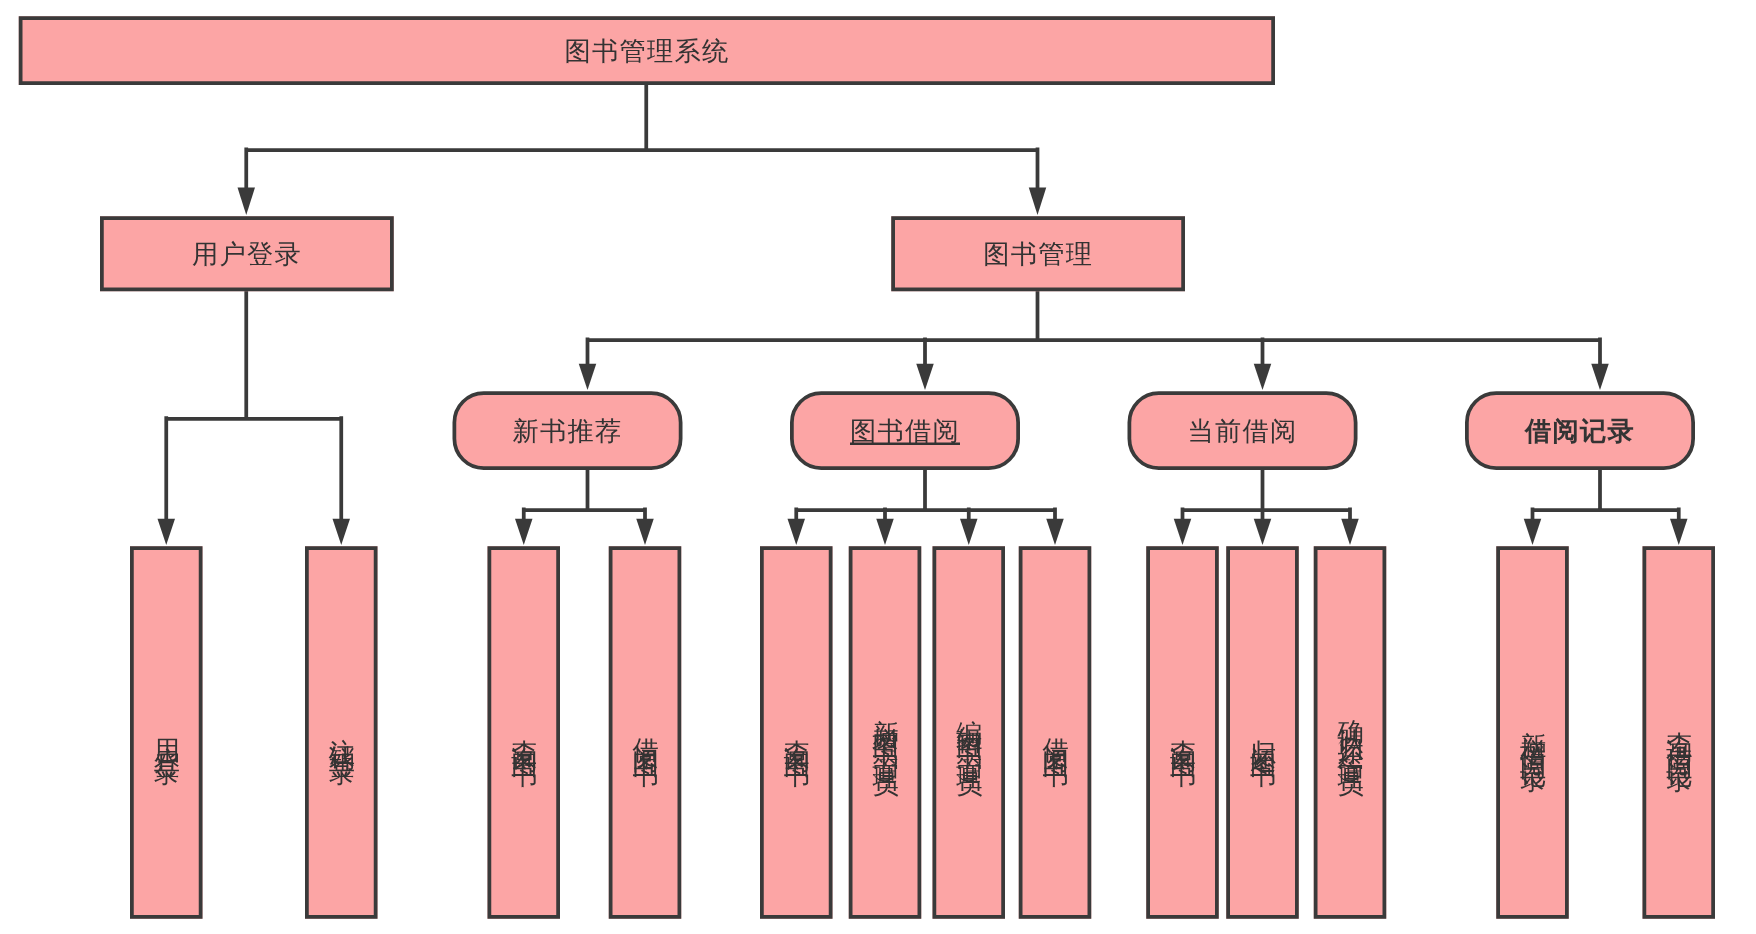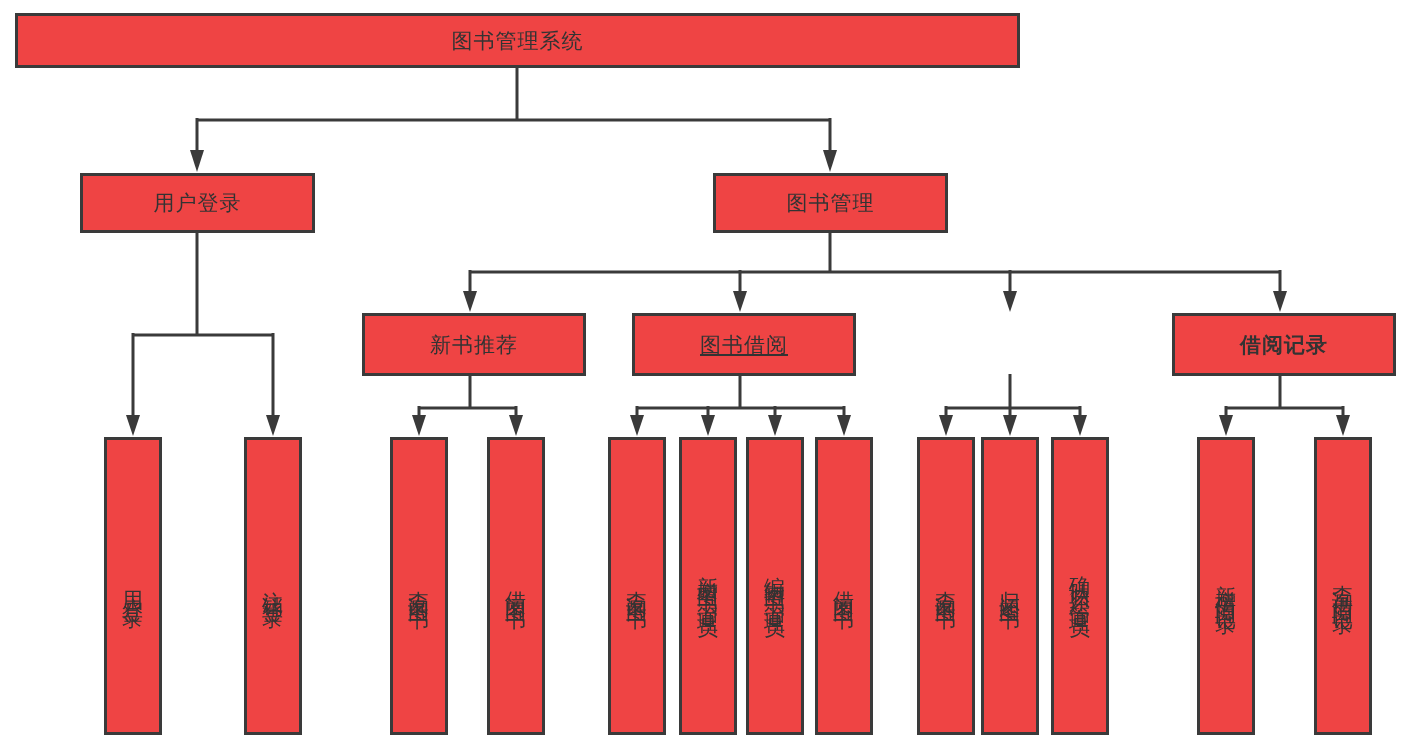--- a/index.html
+++ b/index.html
@@ -11,38 +11,38 @@
     overflow:hidden;
   }
   svg.connectors {
     position:absolute; left:0; top:0; width:1405px; height:747px;
     pointer-events:none;
   }
   .box {
     position:absolute;
     box-sizing:border-box;
     border:3px solid #3a3a3a;
-    background:#ef4444;
+    background:#fca5a5;
     display:flex; align-items:center; justify-content:center;
     color:#333333;
   }
   .h-label { font-size:21px; letter-spacing:1px; white-space:nowrap; }
   .leaf-label {
     writing-mode:vertical-rl;
     text-orientation:mixed;
     font-size:21px;
     letter-spacing:6px;
     line-height:1;
     color:#333333;
   }
   
   .n-root  { left:15px;  top:13px;  width:1005px; height:55px; }
   .n-l2a   { left:80px;  top:173px; width:235px;  height:60px; }
   .n-l2b   { left:713px; top:173px; width:235px;  height:60px; }
-  .n-l3    { top:313px; width:224px; height:63px; }
+  .n-l3    { top:313px; width:184px; height:63px;border-radius:25px; }
   .n-l3a   { left:362px; }  .n-l3b { left:632px;text-decoration:underline; }
   .n-l3c   { left:902px; }  .n-l3d { left:1172px;font-weight:bold; }
   .leaf    { top:437px; width:58px; height:298px; }
   .lf1  { left:104px; }  .lf2  { left:244px; }
   .lf3  { left:390px; }  .lf4  { left:487px; }
   .lf5  { left:608px; }  .lf6  { left:679px; }
   .lf7  { left:746px; }  .lf8  { left:815px; }
   .lf9  { left:917px; }  .lf10 { left:981px; }
   .lf11 { left:1051px; } .lf12 { left:1197px; }
   .lf13 { left:1314px; }
@@ -119,20 +119,23 @@
   <div class="box n-l2b">
     <span class="h-label">图书管理</span>
   </div>
 
   <div class="box n-l3 n-l3a">
     <span class="h-label">新书推荐</span>
   </div>
   <div class="box n-l3 n-l3b">
     <span class="h-label">图书借阅</span>
   </div>
+  <div class="box n-l3 n-l3c">
+    <span class="h-label">当前借阅</span>
+  </div>
   <div class="box n-l3 n-l3d">
     <span class="h-label">借阅记录</span>
   </div>
 
   <div class="box leaf lf1">
     <span class="leaf-label">用户登录</span>
   </div>
   <div class="box leaf lf2">
     <span class="leaf-label">注销登录</span>
   </div>

